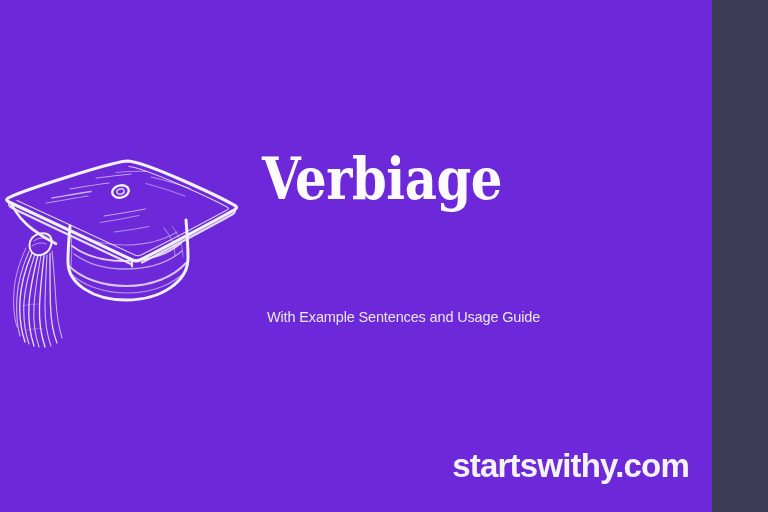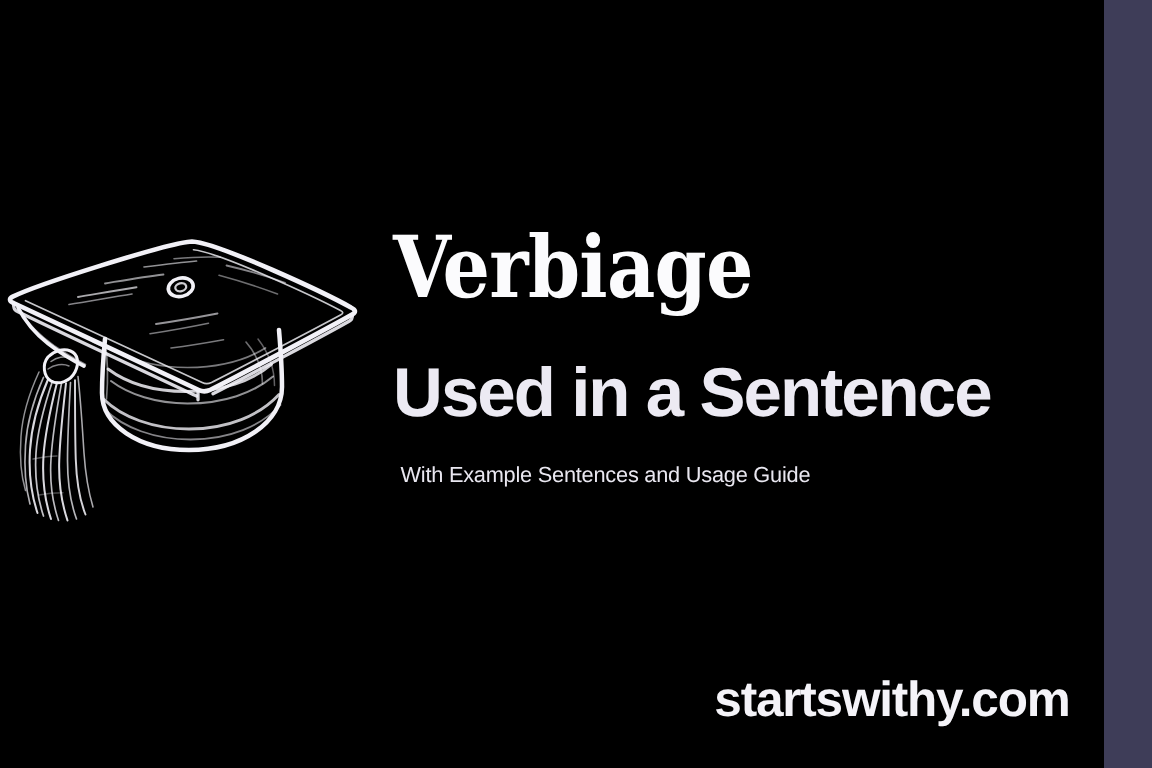--- a/index.html
+++ b/index.html
@@ -12,23 +12,22 @@
     height: 512px;
     overflow: hidden;
     font-family: "Liberation Sans", sans-serif;
     background: #3e3d58;
   }
 
   #card {
     position: relative;
     width: 712px;
     height: 512px;
-    background: #000000;
+    background: #6d28d9;
     overflow: hidden;
-    padding-left: 24px;
   }
 
   
   #cap-illustration {
     position: absolute;
     left: -4px;
     top: 142px;
     width: 250px;
     height: 225px;
     pointer-events: none;
@@ -177,19 +176,18 @@
       <path d="M33 109.5 C27 123 22 139 21 155 C20 170 21 183 24 194" stroke-width="1.1" opacity="0.72"></path>
       <path d="M30 106 C24 119 19 134 18 149 C17 163 18 175 21 185" stroke-width="1.0" opacity="0.6"></path>
 
       <path d="M26 164 C31 163 37 162 42 162" stroke-width="0.85" opacity="0.35"></path>
       <path d="M30 188 C35 187 41 186.5 46 186.5" stroke-width="0.85" opacity="0.3"></path>
     </svg>
   </div>
 
   <div id="headline-block">
     <h1 id="word-title">Verbiage</h1>
-    <h2 id="phrase-title">Used in a Sentence</h2>
     <p id="subtitle">With Example Sentences and Usage Guide</p>
   </div>
 
   <div id="brand">startswithy.com</div>
 
 </div>
 
 </body></html>

